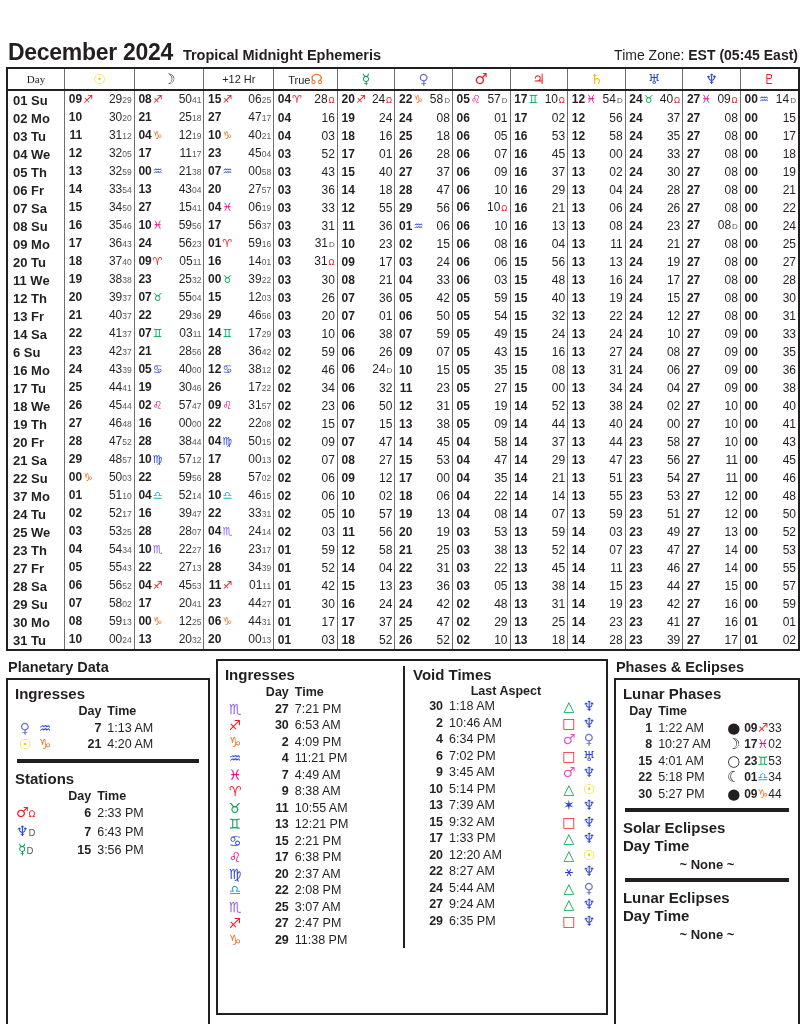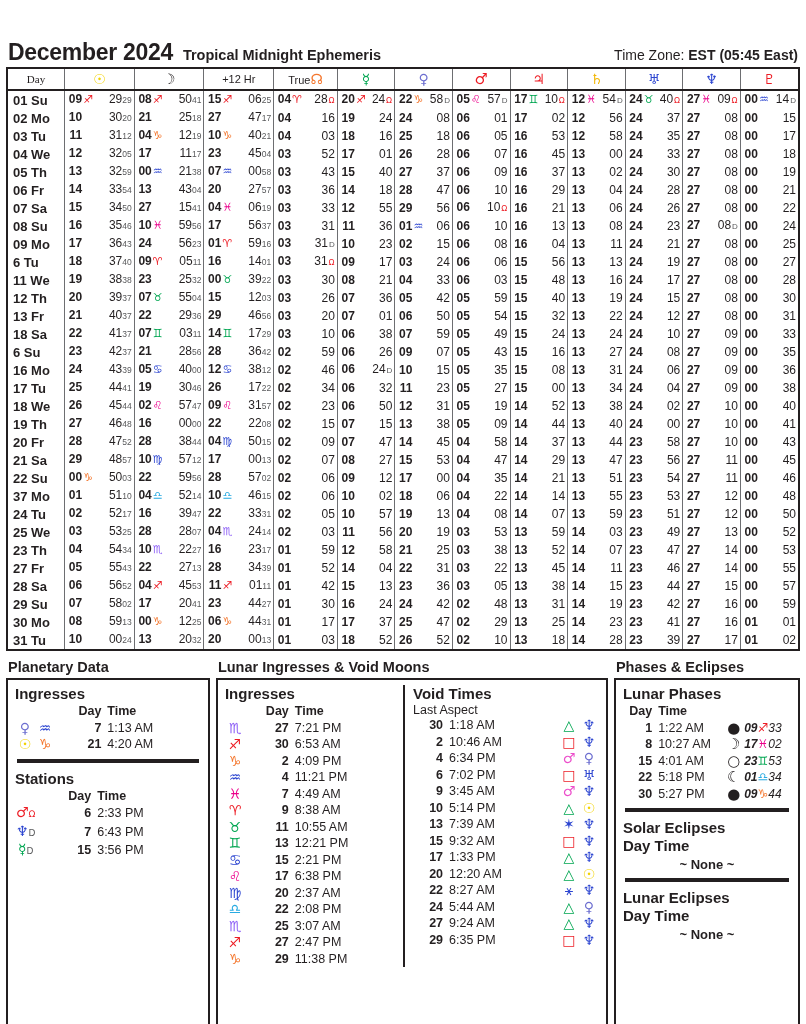--- a/index.html
+++ b/index.html
@@ -91,23 +91,23 @@
   .twocol > .half-l { width: 182px; border-right: 2px solid #231f20; padding-right: 6px; }
   .twocol > .half-r { width: 196px; padding-left: 8px; }
 
   .p-sun{color:#f2d200}.p-mer{color:#00a651}.p-ven{color:#6d6fd0}
   .p-mar{color:#ed1c24}.p-ura{color:#2b44d0}
   .p-nep{color:#2b44d0}
   .asp-tri{color:#00a651}.asp-squ{color:#ed1c24}.asp-con{color:#ec4ecb}
   .asp-sex{color:#2b44d0}.asp-opp{color:#2b44d0}
   .sub-d{font-size:9px;color:#58595b}
   .sub-r{font-size:9px;color:#ed1c24}
-  .la-head { font-weight: normal; font-size: 12.5px; text-align: left; }
+  .la-head { font-weight: bold; font-size: 12.5px; text-align: center; }
   .phase-glyph { font-size: 15px; font-family: "DejaVu Sans", sans-serif; text-align:center; }
-  .ph-pos { font-weight: bold; font-size: 12px; white-space: nowrap; font-style: italic; }
+  .ph-pos { font-weight: bold; font-size: 12px; white-space: nowrap; }
   .ph-pos .pm { font-weight: normal; }
 </style>
 </head>
 <body>
 
 <div class="page">
 
   <div class="titlebar">
     <span class="title-month">December 2024</span>
     <span class="title-sub">Tropical Midnight Ephemeris</span>
@@ -949,21 +949,21 @@
             <td>
               <div class="cellbox">
                 <span class="deg">00</span>
                 <span class="sgn blank">x</span>
                 <span class="min">25</span>
               </div>
             </td>
           </tr>
           <tr>
             <td>
-              <div class="cellbox d-day">6 Tu</div>
+              <div class="cellbox d-day">20 Tu</div>
             </td>
             <td>
               <div class="cellbox">
                 <span class="deg">18</span>
                 <span class="sgn blank">x</span>
                 <span class="min">37<span class="sec">40</span></span>
               </div>
             </td>
             <td>
               <div class="cellbox">
@@ -1305,21 +1305,21 @@
             <td>
               <div class="cellbox">
                 <span class="deg">00</span>
                 <span class="sgn blank">x</span>
                 <span class="min">31</span>
               </div>
             </td>
           </tr>
           <tr>
             <td>
-              <div class="cellbox d-day">18 Sa</div>
+              <div class="cellbox d-day">14 Sa</div>
             </td>
             <td>
               <div class="cellbox">
                 <span class="deg">22</span>
                 <span class="sgn blank">x</span>
                 <span class="min">41<span class="sec">37</span></span>
               </div>
             </td>
             <td>
               <div class="cellbox">
@@ -2975,21 +2975,20 @@
                 <td></td>
                 <td class="num">15</td>
                 <td class="tm">3:56 PM</td>
               </tr>
             </tbody>
         </table>
       </div>
     </div>
 
     <div class="col-li">
-      <div class="sec-head">Lunar Ingresses &amp; Void Moons</div>
       <div class="panel panel-tall">
         <div class="twocol">
           <div class="half-l">
             <div class="sub-head">Ingresses</div>
             <table class="mini">
               <tbody>
                   <tr>
                 <td class="gcell"></td>
                 <td class="num hdr-day">Day</td>
                 <td class="tm hdr-time">Time</td>

